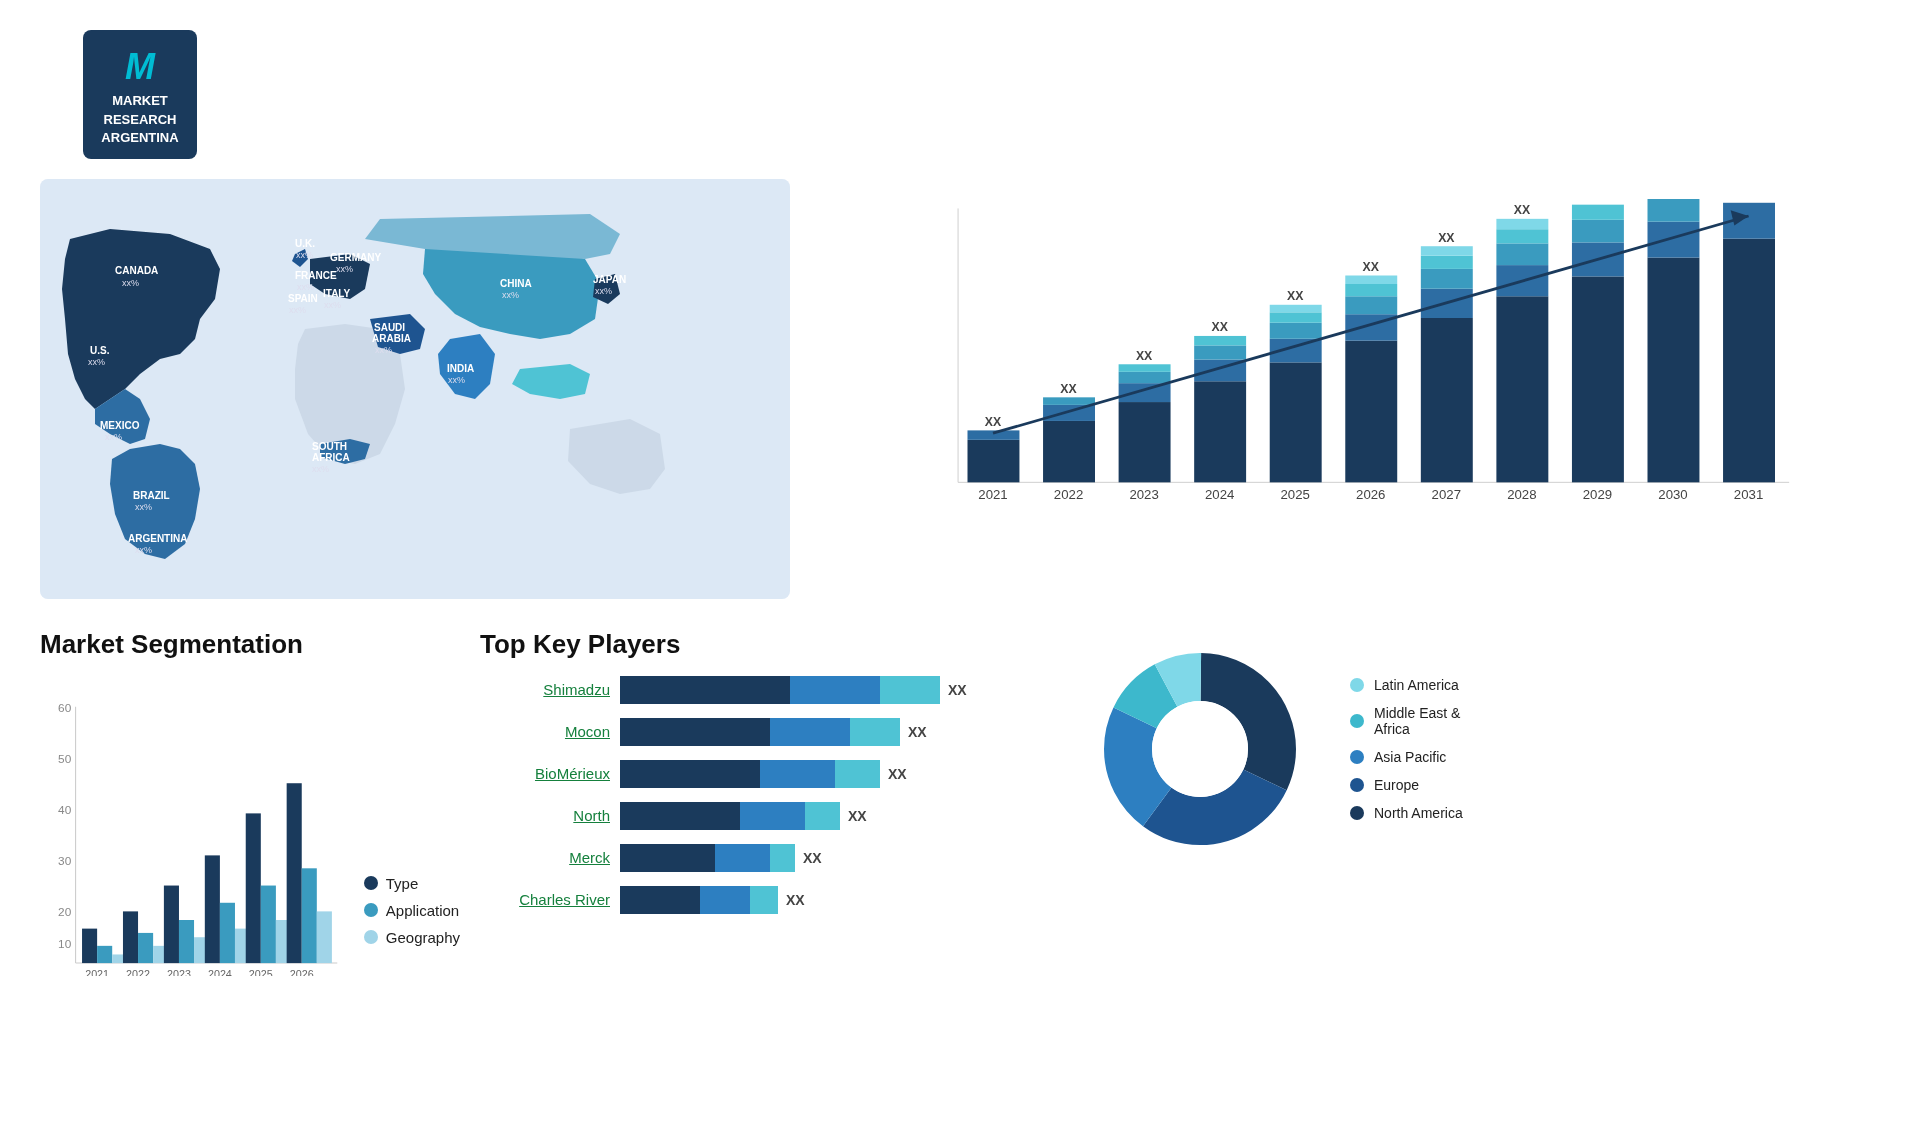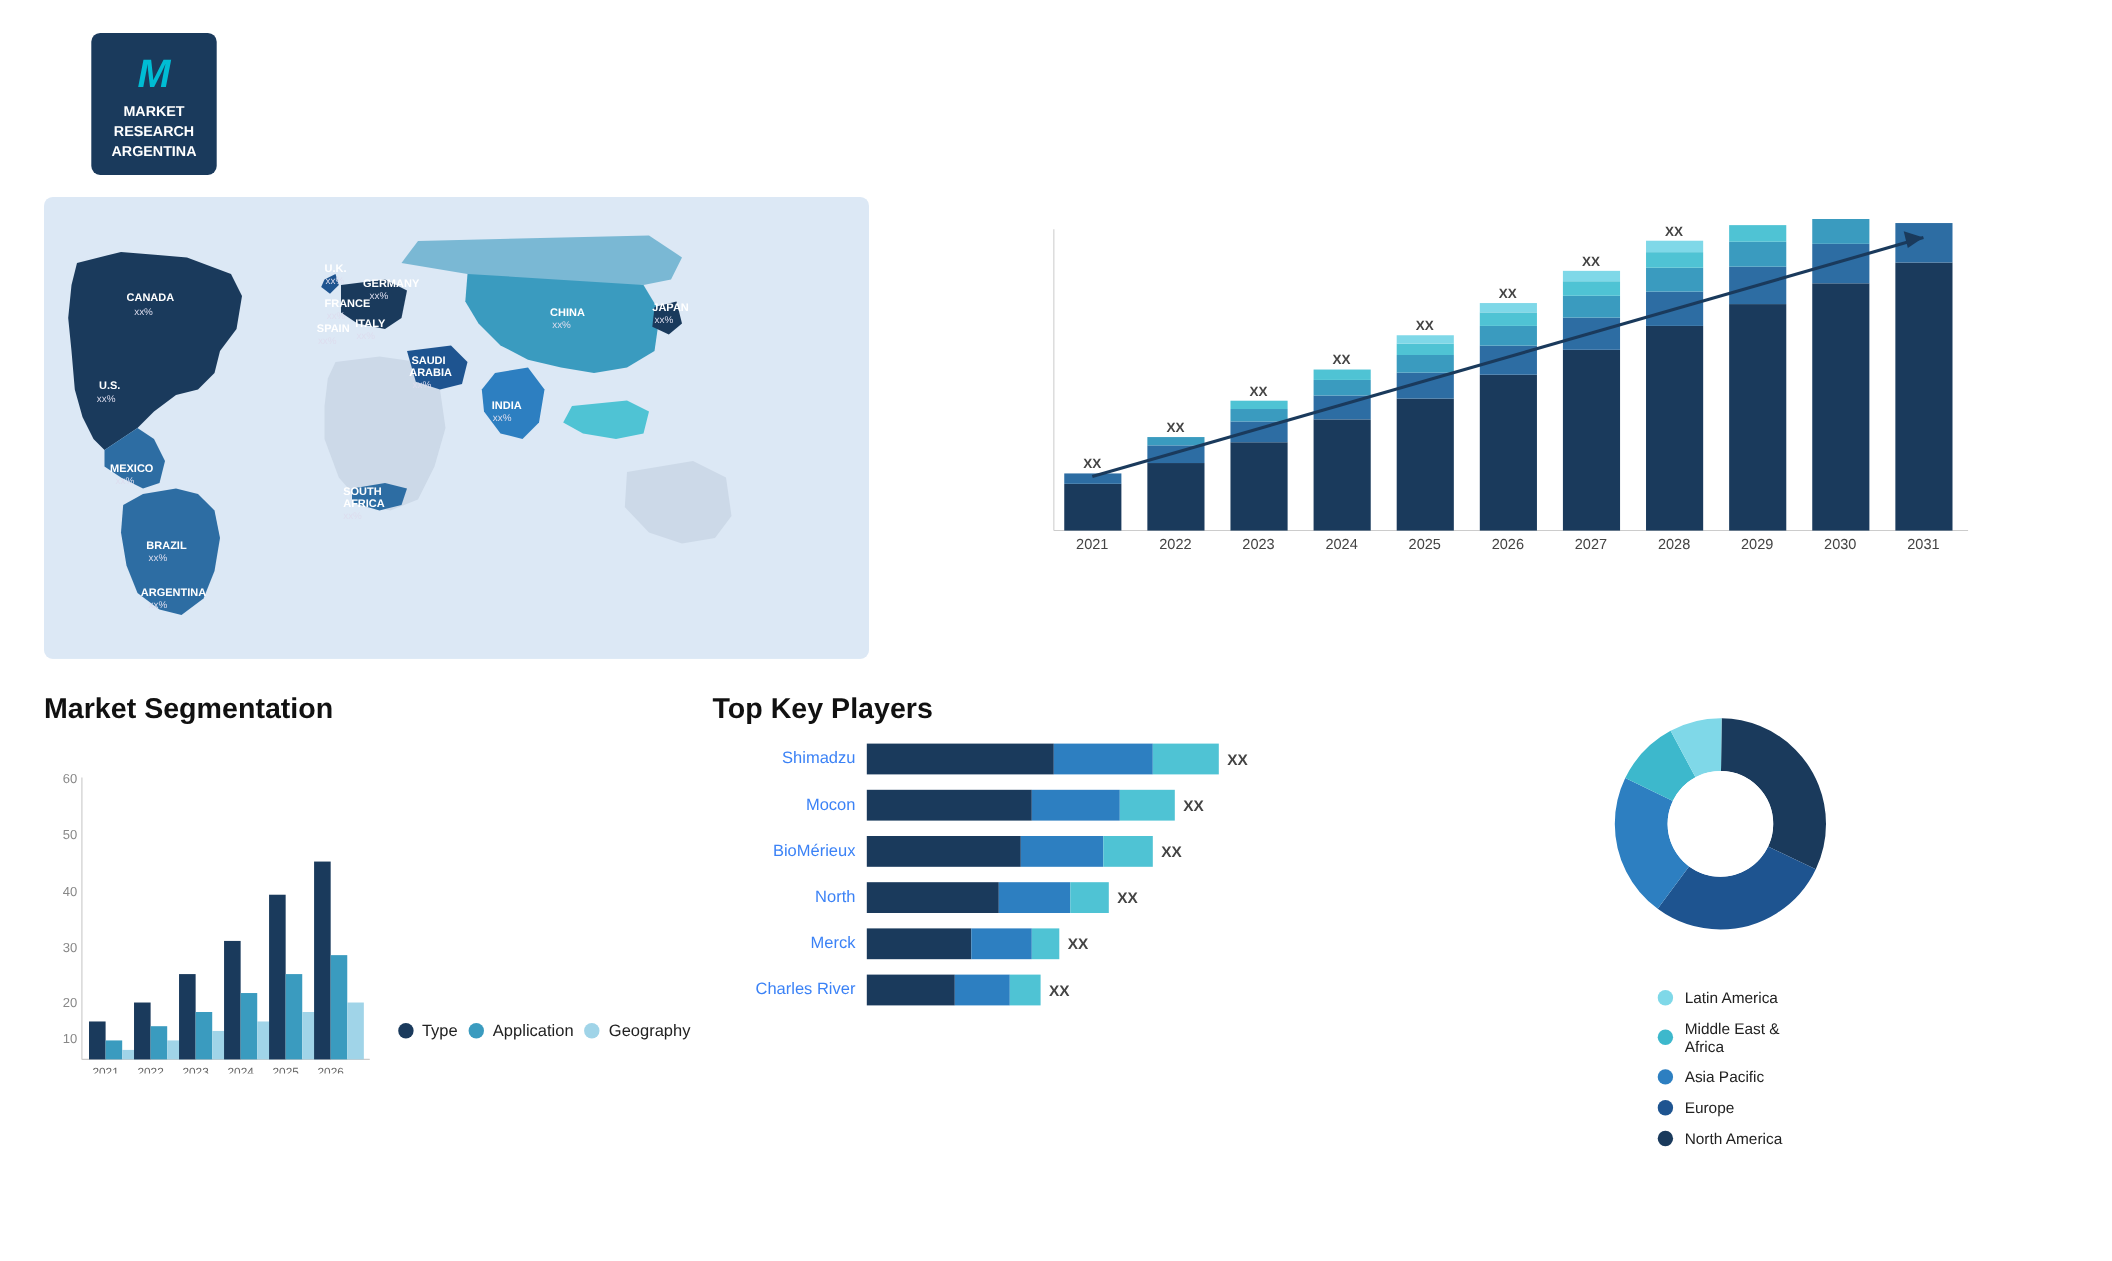--- a/index.html
+++ b/index.html
@@ -109,20 +109,21 @@
       gap: 20px;
       align-items: flex-end;
       height: 300px;
     }
     .seg-svg {
       flex: 1;
       height: 280px;
     }
     .seg-legend {
       display: flex;
+      flex-direction: column;
       gap: 10px;
       padding-bottom: 30px;
       justify-content: flex-end;
     }
     .legend-item {
       display: flex;
       align-items: center;
       gap: 8px;
       font-size: 15px;
     }
@@ -139,22 +140,23 @@
       gap: 14px;
     }
     .player-row {
       display: flex;
       align-items: center;
       gap: 10px;
     }
     .player-name {
       width: 130px;
       font-size: 15px;
-      color: #3b82f6;
+      color: #15803d;
       text-align: right;
+      text-decoration: underline;
     }
     .player-bar-wrap {
       flex: 1;
       display: flex;
       align-items: center;
       gap: 8px;
     }
     .player-bar {
       height: 28px;
       border-radius: 2px;
@@ -176,21 +178,20 @@
       font-size: 14px;
       color: #444;
       font-weight: 600;
     }
 
     
     .regional-inner {
       display: flex;
       align-items: center;
       gap: 30px;
-      flex-direction: column;
     }
     .donut-svg {
       width: 240px;
       height: 240px;
       flex-shrink: 0;
     }
     .regional-legend {
       display: flex;
       flex-direction: column;
       gap: 12px;

